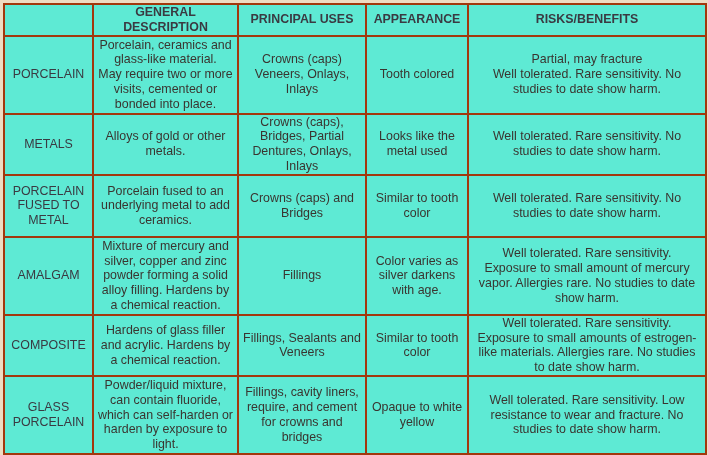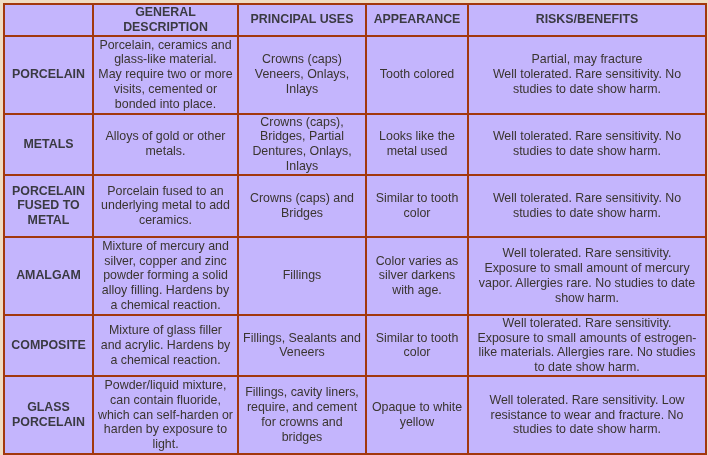--- a/index.html
+++ b/index.html
@@ -10,39 +10,39 @@
       height: 455px;
       overflow: hidden;
     }
     .wrap {
       position: absolute;
       left: 3px;
       top: 3px;
     }
     table {
       border-collapse: collapse;
-      background: #c4b5fd;
+      background: #5eead4;
       font-family: "Liberation Sans", sans-serif;
       font-size: 12.4px;
       line-height: 14.8px;
       color: #3a3530;
       table-layout: fixed;
     }
     td, th {
       border: 2.5px solid #a2380d;
       text-align: center;
       vertical-align: middle;
       padding: 0 2px;
     }
     th {
       font-weight: bold;
       color: #3a3a42;
     }
     td.mat {
-      font-weight: bold;
+      font-weight: normal;
       color: #3a3a42;
       margin-top: 28px;
     }
     tr.hdr { height: 31px; }
     tr.r0 { height: 78px; }
     tr.r1 { height: 61px; }
     tr.r2 { height: 62px; }
     tr.r3 { height: 78px; }
     tr.r4 { height: 61px; }
     tr.r5 { height: 78px; }
@@ -169,21 +169,21 @@
             <span class="line">Exposure to small amount of mercury</span>
             <span class="line">vapor. Allergies rare. No studies to date</span>
             <span class="line">show harm.</span>
           </td>
         </tr>
         <tr class="r4">
           <td class="mat">
             <span class="line">COMPOSITE</span>
           </td>
           <td>
-            <span class="line">Mixture of glass filler</span>
+            <span class="line">Hardens of glass filler</span>
             <span class="line">and acrylic. Hardens by</span>
             <span class="line">a chemical reaction.</span>
           </td>
           <td>
             <span class="line">Fillings, Sealants and</span>
             <span class="line">Veneers</span>
           </td>
           <td>
             <span class="line">Similar to tooth</span>
             <span class="line">color</span>

